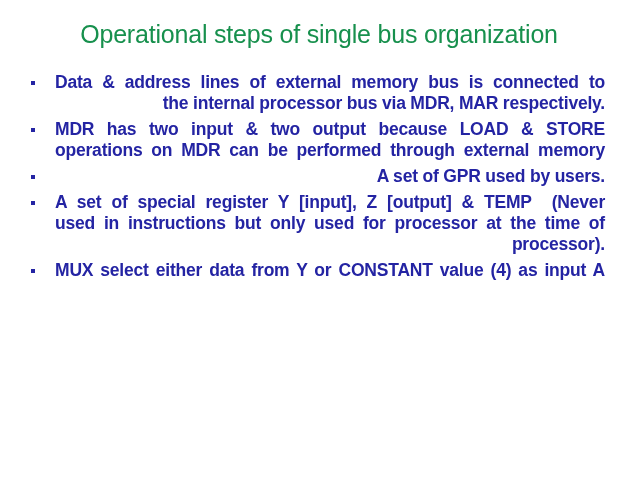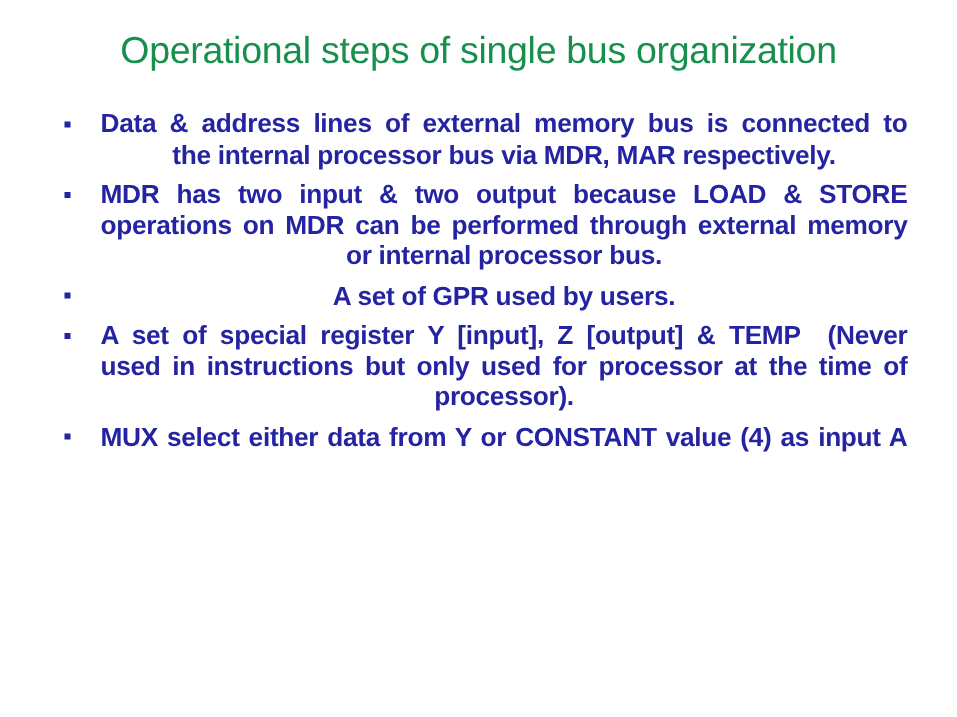--- a/index.html
+++ b/index.html
@@ -25,21 +25,21 @@
     margin: 19px 0 0 0;
     text-align: center;
     font-size: 25px;
     line-height: 30px;
     letter-spacing: -0.2px;
     color: var(--green);
     font-weight: normal;
   }
   .bullets {
     margin-top: 23px;
-    padding-left: 43px;
+    padding-left: 31px;
     padding-right: 33px;
   }
   .bullet {
     display: flex;
     align-items: flex-start;
     margin-bottom: 5.6px;
   }
   .marker {
     flex: 0 0 24px;
   }
@@ -52,21 +52,21 @@
   }
   .bullet-text {
     flex: 1 1 auto;
     color: var(--blue);
     font-size: 17.5px;
     line-height: 20.7px;
     letter-spacing: -0.2px;
     font-weight: bold;
   }
   .line {
-    text-align: center;
+    text-align: right;
   }
   .line.j {
     text-align: justify;
     text-align-last: justify;
   }
 </style>
 </head>
 <body>
 
 <div class="slide">
@@ -81,21 +81,20 @@
           <div class="line">the internal processor bus via MDR, MAR respectively.</div>
         </div>
       </div>
       <div class="bullet">
         <span class="marker">
           <span class="marker-dot"></span>
         </span>
         <div class="bullet-text">
           <div class="line j">MDR has two input &amp; two output because LOAD &amp; STORE</div>
           <div class="line j">operations on MDR can be performed through external memory</div>
-          <div class="line">or internal processor bus.</div>
         </div>
       </div>
       <div class="bullet">
         <span class="marker">
           <span class="marker-dot"></span>
         </span>
         <div class="bullet-text">
           <div class="line">A set of GPR used by users.</div>
         </div>
       </div>

